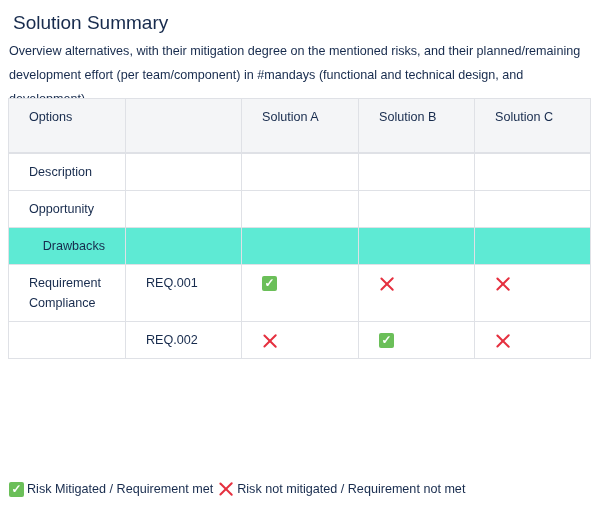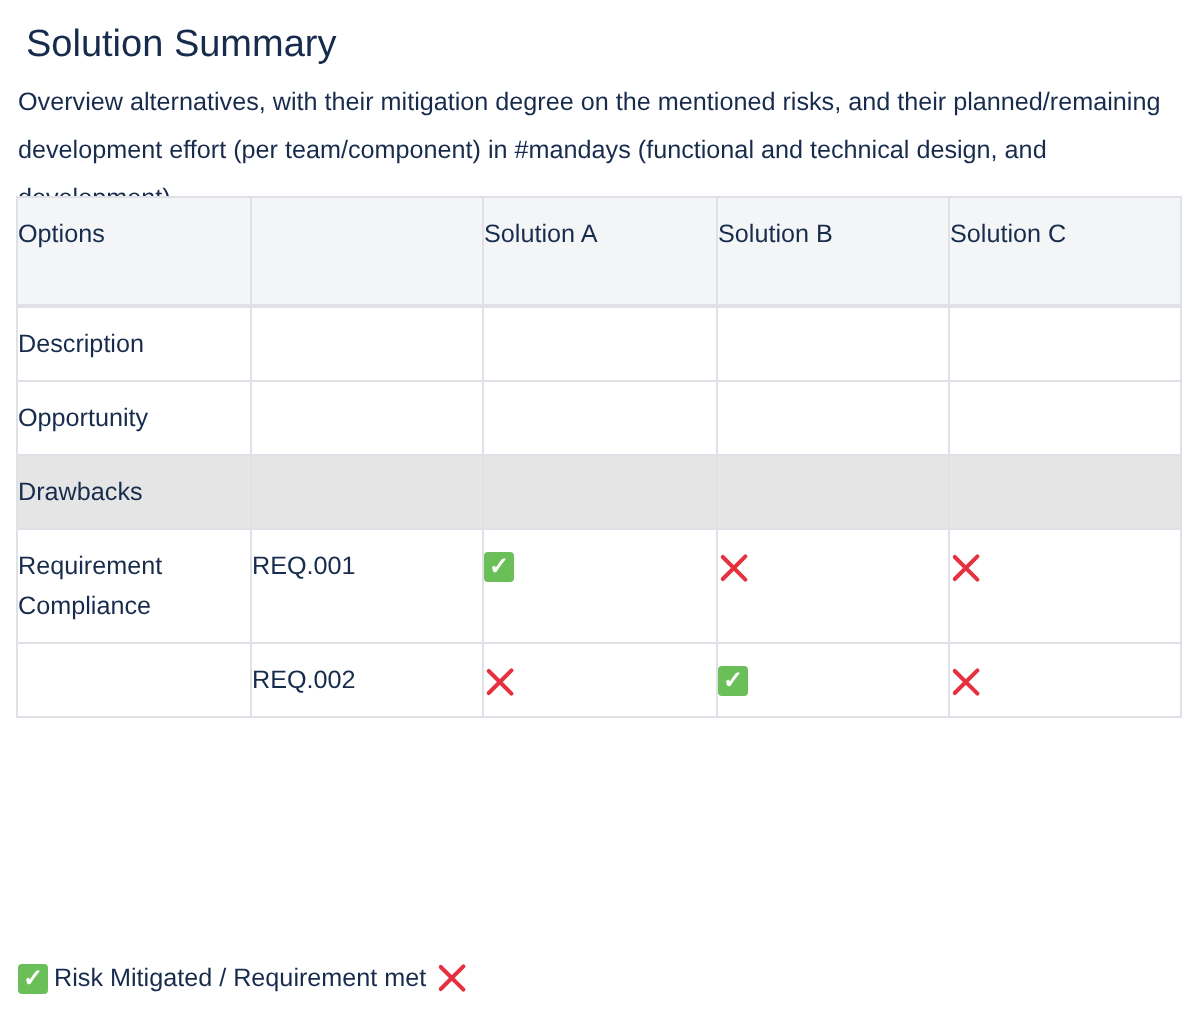--- a/index.html
+++ b/index.html
@@ -1,25 +1,25 @@
 <!DOCTYPE html>
 <html><head>
 <meta charset="utf-8">
 <style>
   html, body { margin:0; padding:0; background:#ffffff; }
   body { width:600px; height:512px; overflow:hidden; font-family:"Liberation Sans", sans-serif; color:#172b4d; position:relative; }
   .title { position:absolute; left:9px; top:8px; font-size:19px; color:#172b4d; font-weight:normal; margin:4px; }
   .desc { position:absolute; left:9px; top:39px; width:590px; font-size:12.6px; line-height:24px; color:#172b4d; margin:0; }
   table { position:absolute; left:8px; top:98px; border-collapse:collapse; table-layout:fixed; font-size:12.6px; }
-  td, th { border:1px solid #dfe1e6; padding:8px 0; vertical-align:top; text-align:left; font-weight:normal; color:#172b4d; line-height:20px; }
+  td, th { border:1px solid #dfe1e6; padding:8px 20px; vertical-align:top; text-align:left; font-weight:normal; color:#172b4d; line-height:20px; }
   col.c0 { width:117px; } col.c1 { width:116px; } col.c2 { width:117px; } col.c3 { width:116px; } col.c4 { width:116px; }
   thead th { background:#f4f5f7; height:37px; border-bottom:2px solid #dfe1e6; }
   tr.r-desc td, tr.r-opp td { height:17px; }
   tr.benefits td { background:#e3fcef; height:17px; }
-  tr.drawbacks td { background:#e5e5e5; height:17px; }
+  tr.drawbacks td { background:#5eead4; height:17px;text-align:right; }
   tr.total td { background:#fffae6; height:38px; }
   tr.req1 td { height:38px; }
   tr.req2 td, tr.risk td { height:17px; }
   .chk { display:inline-block; width:15px; height:15px; background:#6bbf59; border-radius:2px; color:#fff; font-size:12px; line-height:15px; text-align:center; font-weight:bold; vertical-align:middle; }
   .x { display:inline-block; width:16px; height:16px; position:relative; vertical-align:middle; }
   .x::before, .x::after { content:""; position:absolute; left:7px; top:-1px; width:2.4px; height:18px; background:#e5303f; border-radius:1px; }
   .x::before { transform:rotate(45deg); } .x::after { transform:rotate(-45deg); }
   .legend { position:absolute; left:9px; top:481px; font-size:12.6px; color:#172b4d; display:flex; align-items:center; gap:3px; }
   .legend .x { margin-left:2px; }
 </style>
@@ -82,13 +82,14 @@
       <td><span class="chk">✓</span></td>
       <td><span class="x"></span></td>
     </tr>
   </tbody>
 </table>
 
 <div class="legend">
   <span class="chk">✓</span>
   <span>Risk Mitigated / Requirement met</span>
   <span class="x"></span>
+  <span>Risk not mitigated / Requirement not met</span>
 </div>
 
 </body></html>

